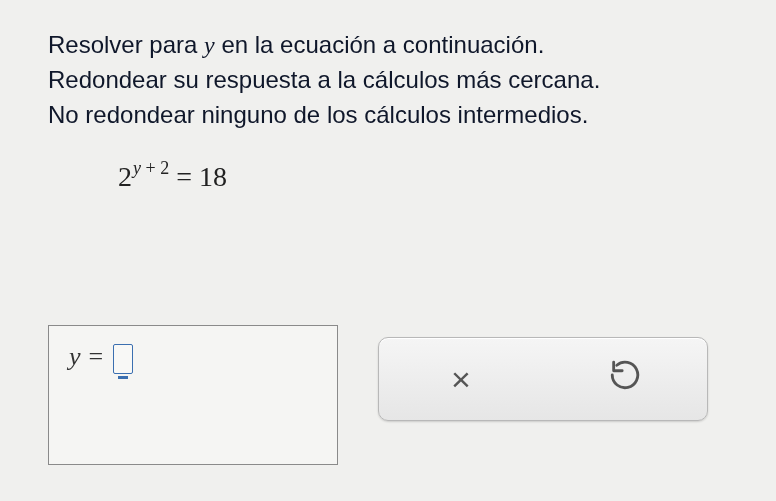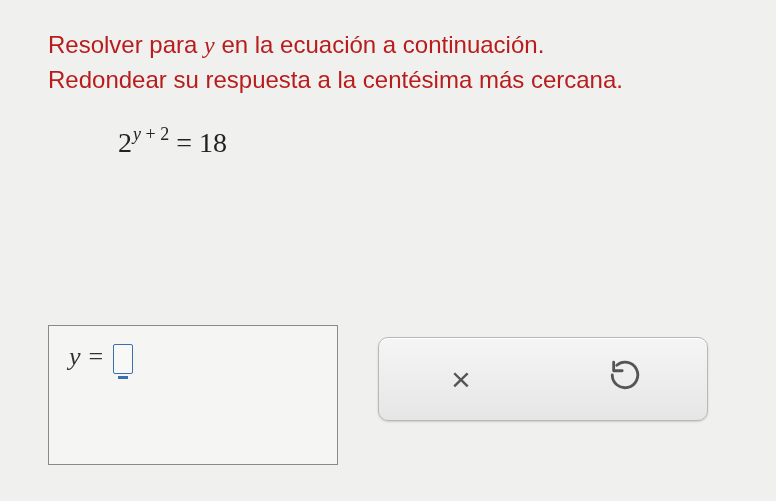--- a/index.html
+++ b/index.html
@@ -13,21 +13,21 @@
       background: #f0f0ee;
       font-family: Verdana, Geneva, sans-serif;
       color: #3a3a3a;
       padding: 28px 48px;
       position: relative;
       overflow: hidden;
     }
     .prompt-text {
       font-size: 24px;
       line-height: 1.45;
-      color: #b91c1c;
+      color: #0f172a;
       margin-bottom: 28px;
     }
     .prompt-text .italic {
       font-style: italic;
       font-family: Georgia, 'Times New Roman', serif;
     }
     .equation {
       font-family: Georgia, 'Times New Roman', serif;
       font-size: 28px;
       color: #222;
@@ -126,21 +126,22 @@
       height: 34px;
     }
   </style>
 </head>
 <body>
 
 <div class="prompt-text">
   <div>
     <span>Resolver para </span><span class="italic">y</span><span> en la ecuación a continuación.</span>
   </div>
-  <div>Redondear su respuesta a la centésima más cercana.</div>
+  <div>Redondear su respuesta a la cálculos más cercana.</div>
+  <div>No redondear ninguno de los cálculos intermedios.</div>
 </div>
 
 <div class="equation">
   <span class="base">2</span><span class="exp"><span class="expi">y</span><span> + </span><span>2</span></span><span> = </span><span>18</span>
 </div>
 
 <div class="bottom-row">
   <div class="answer-box">
     <span class="answer-label">y</span>
     <span class="answer-equals">=</span>

